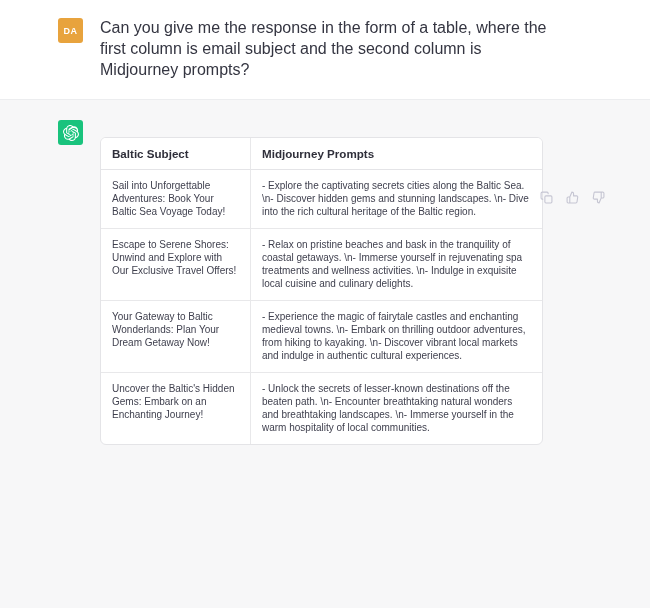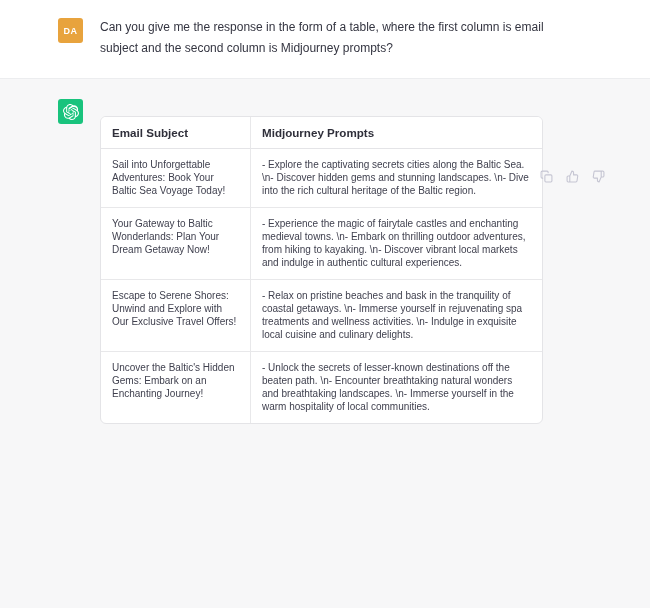--- a/index.html
+++ b/index.html
@@ -77,21 +77,21 @@
   .avatar.bot-avatar svg { display: block; }
 
   
   .content {
     margin-left: 17px;
     flex: 1 1 auto;
     min-width: 0;
   }
 
   .para {
-    font-size: 12px;
+    font-size: 16px;
     line-height: 21px;
     color: #343541;
     max-width: 448px;
   }
 
   
   .actions {
     position: absolute;
     top: 90px;
     right: 44px;
@@ -200,36 +200,36 @@
           <path d="M22.28 9.82a5.98 5.98 0 0 0-.52-4.91 6.05 6.05 0 0 0-6.51-2.9A6.07 6.07 0 0 0 4.98 4.18a5.98 5.98 0 0 0-4 2.9 6.05 6.05 0 0 0 .75 7.1 5.98 5.98 0 0 0 .51 4.91 6.05 6.05 0 0 0 6.52 2.9A5.98 5.98 0 0 0 13.26 24a6.05 6.05 0 0 0 5.77-4.19 5.99 5.99 0 0 0 4-2.9 6.06 6.06 0 0 0-.75-7.09zM13.26 22.43a4.48 4.48 0 0 1-2.88-1.04l.14-.08 4.78-2.76a.8.8 0 0 0 .39-.68v-6.74l2.02 1.17a.07.07 0 0 1 .04.05v5.58a4.5 4.5 0 0 1-4.49 4.5zM3.6 18.3a4.47 4.47 0 0 1-.53-3.01l.14.09 4.78 2.76a.78.78 0 0 0 .78 0l5.84-3.37v2.33a.08.08 0 0 1-.3.06L9.74 19.95a4.5 4.5 0 0 1-6.14-1.64zM2.34 7.9a4.48 4.48 0 0 1 2.37-1.97V11.6a.77.77 0 0 0 .38.67l5.81 3.36-2.02 1.17a.07.07 0 0 1-.07 0l-4.83-2.79A4.5 4.5 0 0 1 2.34 7.9zm16.6 3.86L13.1 8.38 15.12 7.2a.07.07 0 0 1 .07 0l4.83 2.79a4.49 4.49 0 0 1-.68 8.1v-5.68a.79.79 0 0 0-.4-.65zm2.01-3.02l-.14-.09-4.77-2.78a.78.78 0 0 0-.79 0L9.41 10.2V7.87a.07.07 0 0 1 .03-.06l4.83-2.79a4.5 4.5 0 0 1 6.68 4.66zM8.31 12.86L6.3 11.69a.08.08 0 0 1-.04-.06V6.06a4.5 4.5 0 0 1 7.37-3.45l-.14.08L8.7 5.45a.79.79 0 0 0-.39.68zm1.1-2.37l2.6-1.5 2.61 1.5v3l-2.6 1.5-2.61-1.5z"></path>
         </svg>
       </div>
 
       <div class="content">
 
         <div class="table-wrap">
           <table class="data-table">
             <thead>
               <tr>
-                <th>Email Subject</th>
+                <th>Baltic Subject</th>
                 <th>Midjourney Prompts</th>
               </tr>
             </thead>
             <tbody>
               <tr>
                 <td>Sail into Unforgettable Adventures: Book Your Baltic Sea Voyage Today!</td>
                 <td>- Explore the captivating secrets cities along the Baltic Sea. \n- Discover hidden gems and stunning landscapes. \n- Dive into the rich cultural heritage of the Baltic region.</td>
               </tr>
               <tr>
+                <td>Escape to Serene Shores: Unwind and Explore with Our Exclusive Travel Offers!</td>
+                <td>- Relax on pristine beaches and bask in the tranquility of coastal getaways. \n- Immerse yourself in rejuvenating spa treatments and wellness activities. \n- Indulge in exquisite local cuisine and culinary delights.</td>
+              </tr>
+              <tr>
                 <td>Your Gateway to Baltic Wonderlands: Plan Your Dream Getaway Now!</td>
                 <td>- Experience the magic of fairytale castles and enchanting medieval towns. \n- Embark on thrilling outdoor adventures, from hiking to kayaking. \n- Discover vibrant local markets and indulge in authentic cultural experiences.</td>
-              </tr>
-              <tr>
-                <td>Escape to Serene Shores: Unwind and Explore with Our Exclusive Travel Offers!</td>
-                <td>- Relax on pristine beaches and bask in the tranquility of coastal getaways. \n- Immerse yourself in rejuvenating spa treatments and wellness activities. \n- Indulge in exquisite local cuisine and culinary delights.</td>
               </tr>
               <tr>
                 <td>Uncover the Baltic's Hidden Gems: Embark on an Enchanting Journey!</td>
                 <td>- Unlock the secrets of lesser-known destinations off the beaten path. \n- Encounter breathtaking natural wonders and breathtaking landscapes. \n- Immerse yourself in the warm hospitality of local communities.</td>
               </tr>
 
             </tbody>
           </table>
         </div>
 

